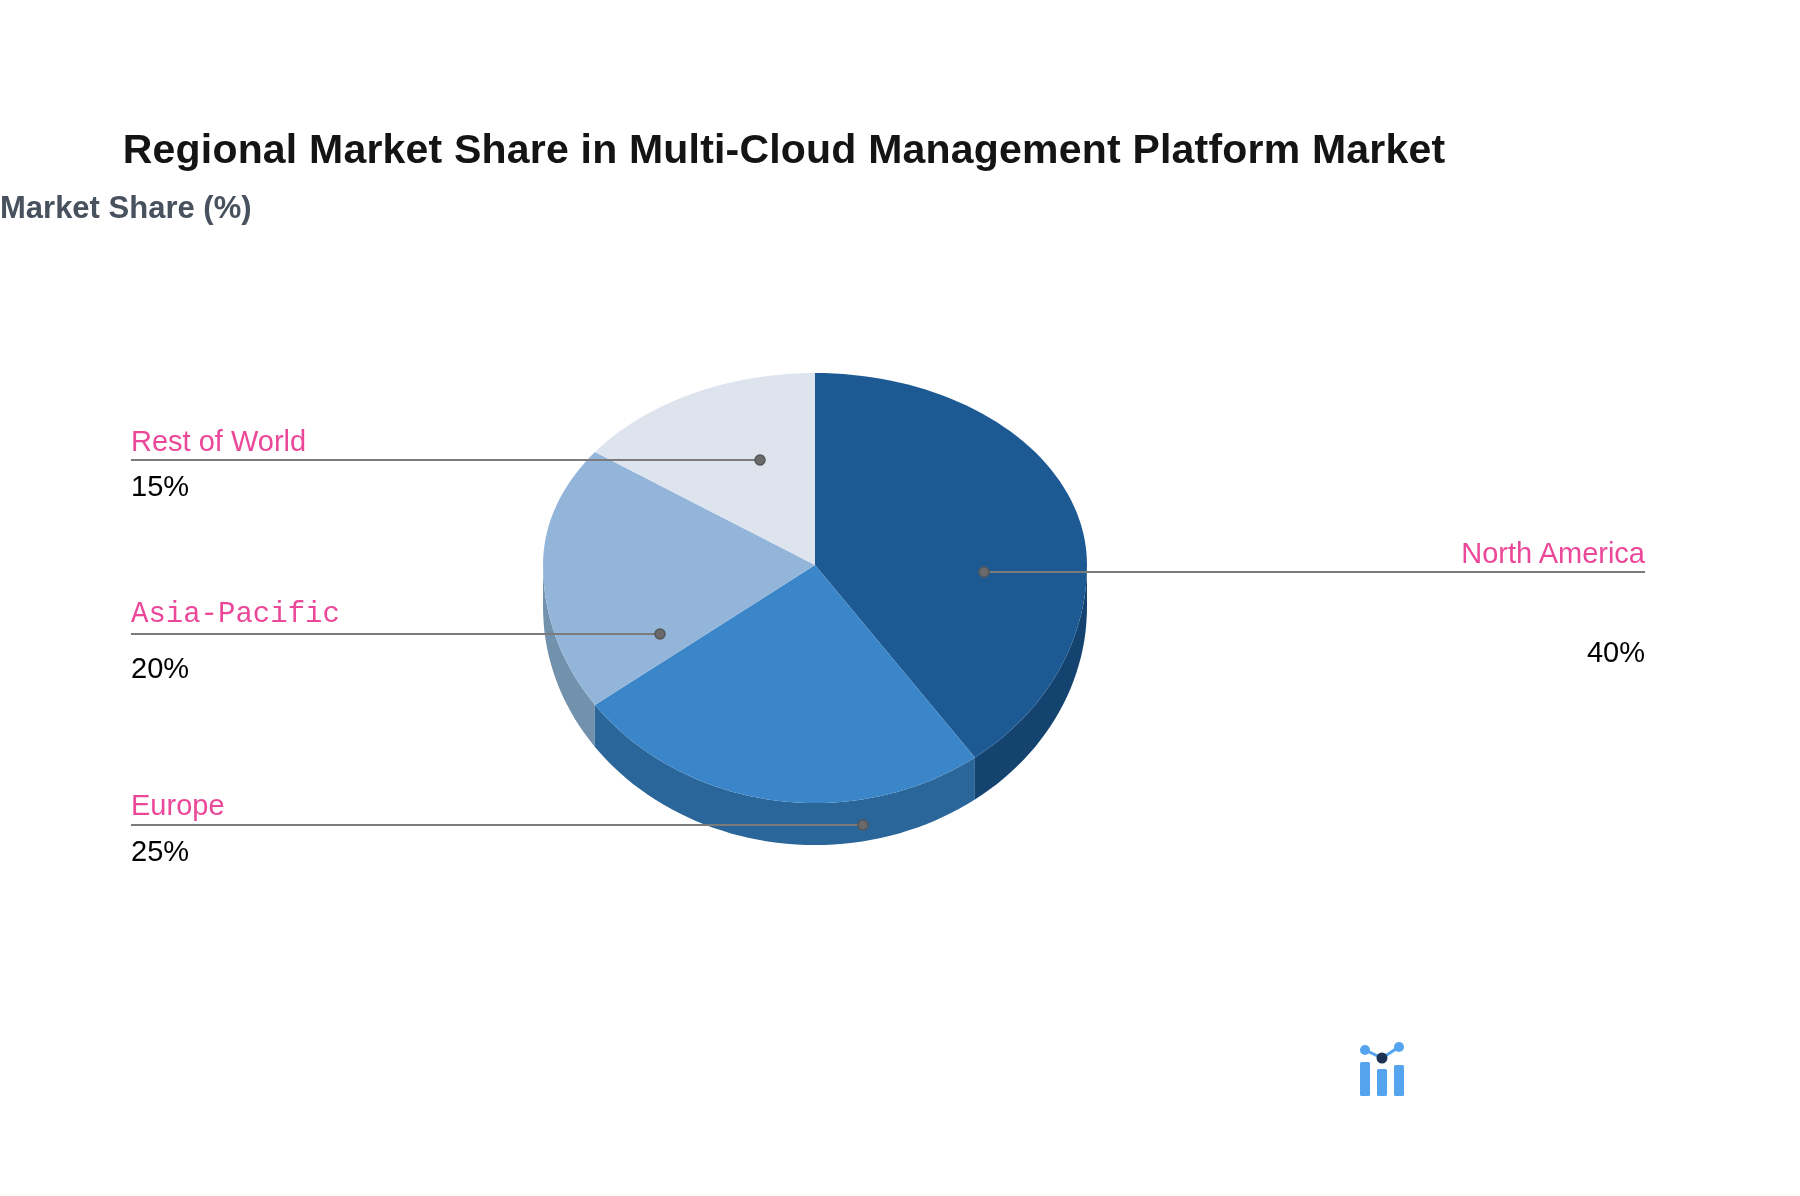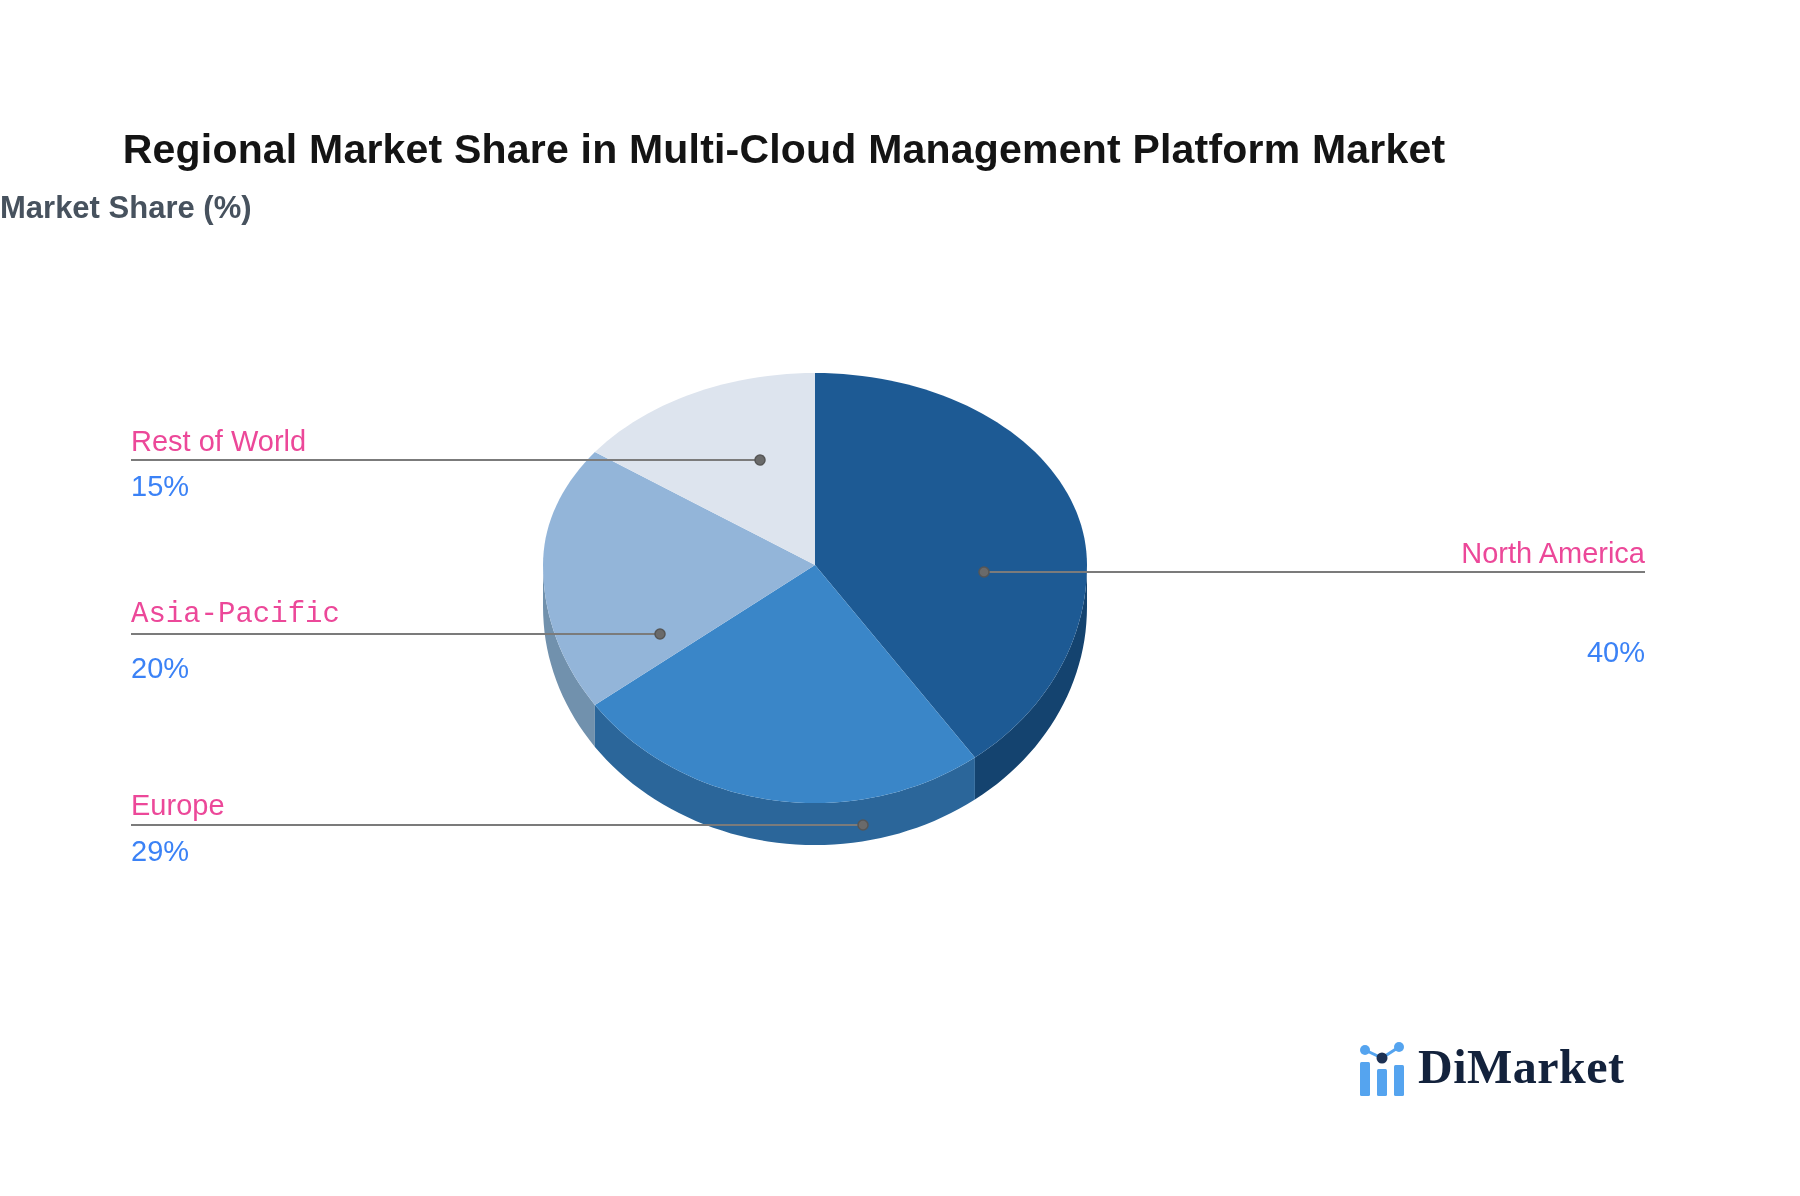--- a/index.html
+++ b/index.html
@@ -14,21 +14,21 @@
   .chart-subtitle{
     position:absolute;left:0;top:190px;width:1800px;
     font-size:31px;font-weight:700;color:#47525e;
   }
   #pie-svg{position:absolute;left:0;top:0;}
   .lbl-group{position:absolute;}
   .lbl{
     font-size:29px;color:#ec4899;line-height:30px;white-space:nowrap;
   }
   .pct{
-    font-size:29px;color:#3b82f6;line-height:30px;white-space:nowrap;
+    font-size:29px;color:#000000;line-height:30px;white-space:nowrap;
   }
   .lbl-left{left:131px;}
   .lbl-right{right:155px;text-align:right;}
   .logo{
     position:absolute;left:1358px;top:1038px;display:flex;align-items:center;gap:12px;
   }
   .logo-text{
     font-family:"Liberation Serif", serif;font-weight:700;font-size:48px;
     color:#13223c;letter-spacing:0.5px;line-height:58px;
   }
@@ -77,29 +77,28 @@
     <div class="lbl">Asia-Pacific</div>
   </div>
   <div class="lbl-group lbl-left" style="top:645px;margin-top:8px;">
     <div class="pct">20%</div>
   </div>
 
   <div class="lbl-group lbl-left" style="top:790px;text-align:right;">
     <div class="lbl">Europe</div>
   </div>
   <div class="lbl-group lbl-left" style="top:836px;">
-    <div class="pct">29%</div>
+    <div class="pct">25%</div>
   </div>
 
   <div class="logo">
     <svg width="48" height="58" viewBox="0 0 48 58">
       <rect x="2" y="24" width="10" height="34" rx="1.5" fill="#55a4ef"></rect>
       <rect x="19" y="31" width="10" height="27" rx="1.5" fill="#55a4ef"></rect>
       <rect x="36" y="27" width="10" height="31" rx="1.5" fill="#55a4ef"></rect>
       <polyline points="7,12 24,20 41,9" fill="none" stroke="#55a4ef" stroke-width="3"></polyline>
       <circle cx="7" cy="12" r="5" fill="#55a4ef"></circle>
       <circle cx="24" cy="20" r="5.5" fill="#1d3154"></circle>
       <circle cx="41" cy="9" r="5" fill="#55a4ef"></circle>
     </svg>
-    <span class="logo-text">DiMarket</span>
   </div>
 
 </div>
 
 </body></html>

